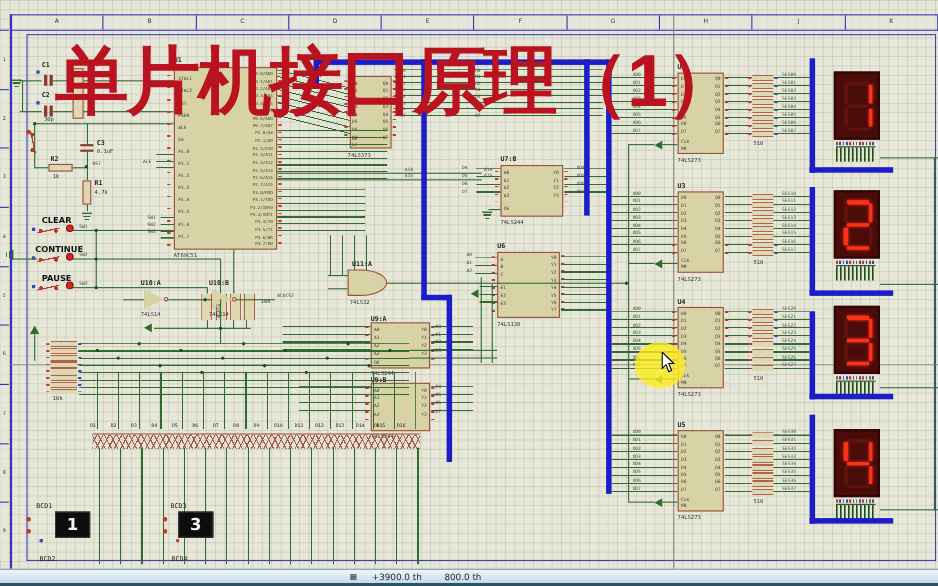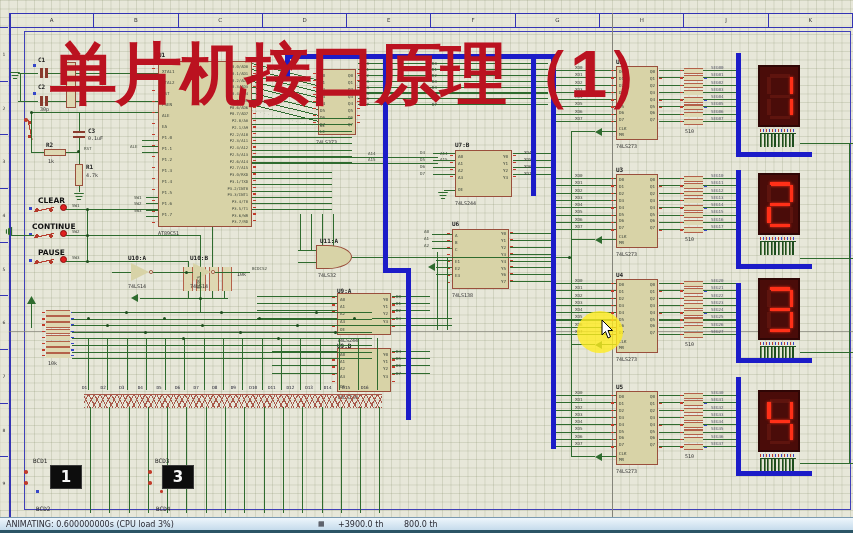--- a/index.html
+++ b/index.html
@@ -829,21 +829,20 @@
 
   <div class="title">单片机接口原理（1）</div>
 
   <div class="cursor">
     <svg width="14" height="20" viewBox="0 0 14 20">
         <polygon points="1,0 1,15 4.5,11.5 7,18 9.5,16.8 7,10.5 11.5,10.5" fill="#ffffff" stroke="#000000" stroke-width="1"></polygon>
       </svg>
   </div>
 
   <div class="statusbar">
-    <span style="left:6px">ANIMATING: 0.600000000s (CPU load 3%)</span>
     <span style="left:318px;font-size:7px">▦</span>
     <span style="left:338px">+3900.0 th</span>
     <span style="left:404px">800.0 th</span>
   </div>
   <div class="bottomstrip"></div>
 <div class="dot" style="left: 86.5px; top: 316.5px;"></div>
     <div class="dot" style="left: 105.5px; top: 323.5px;"></div>
     <div class="dot" style="left: 124.5px; top: 310.5px;"></div>
     <div class="dot" style="left: 143.5px; top: 330.5px;"></div>
     <div class="dot" style="left: 162.5px; top: 316.5px;"></div>

